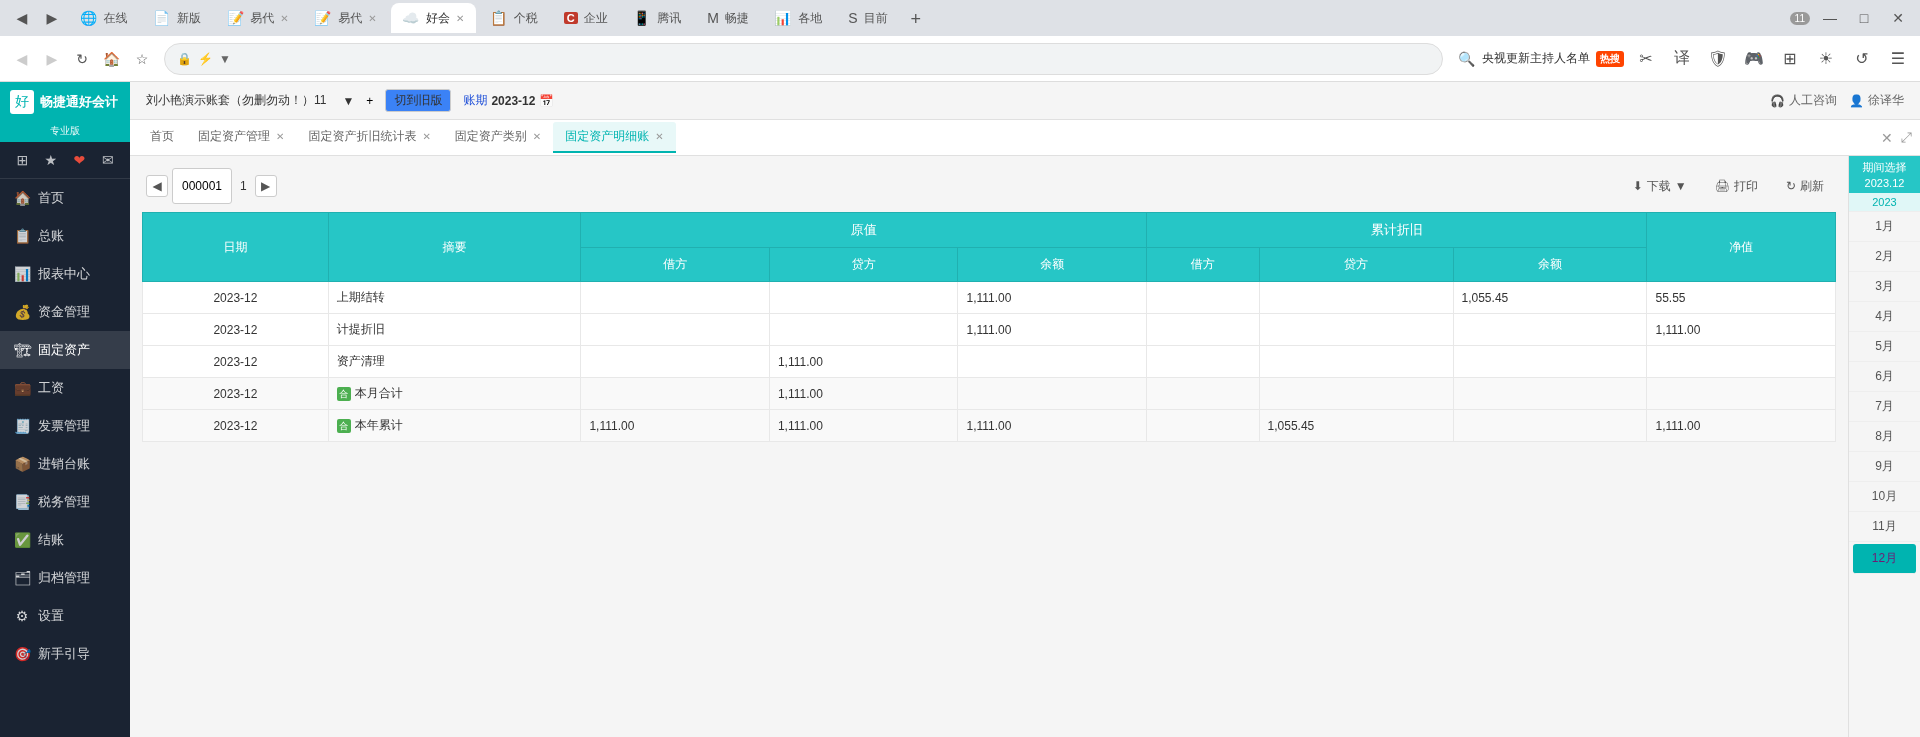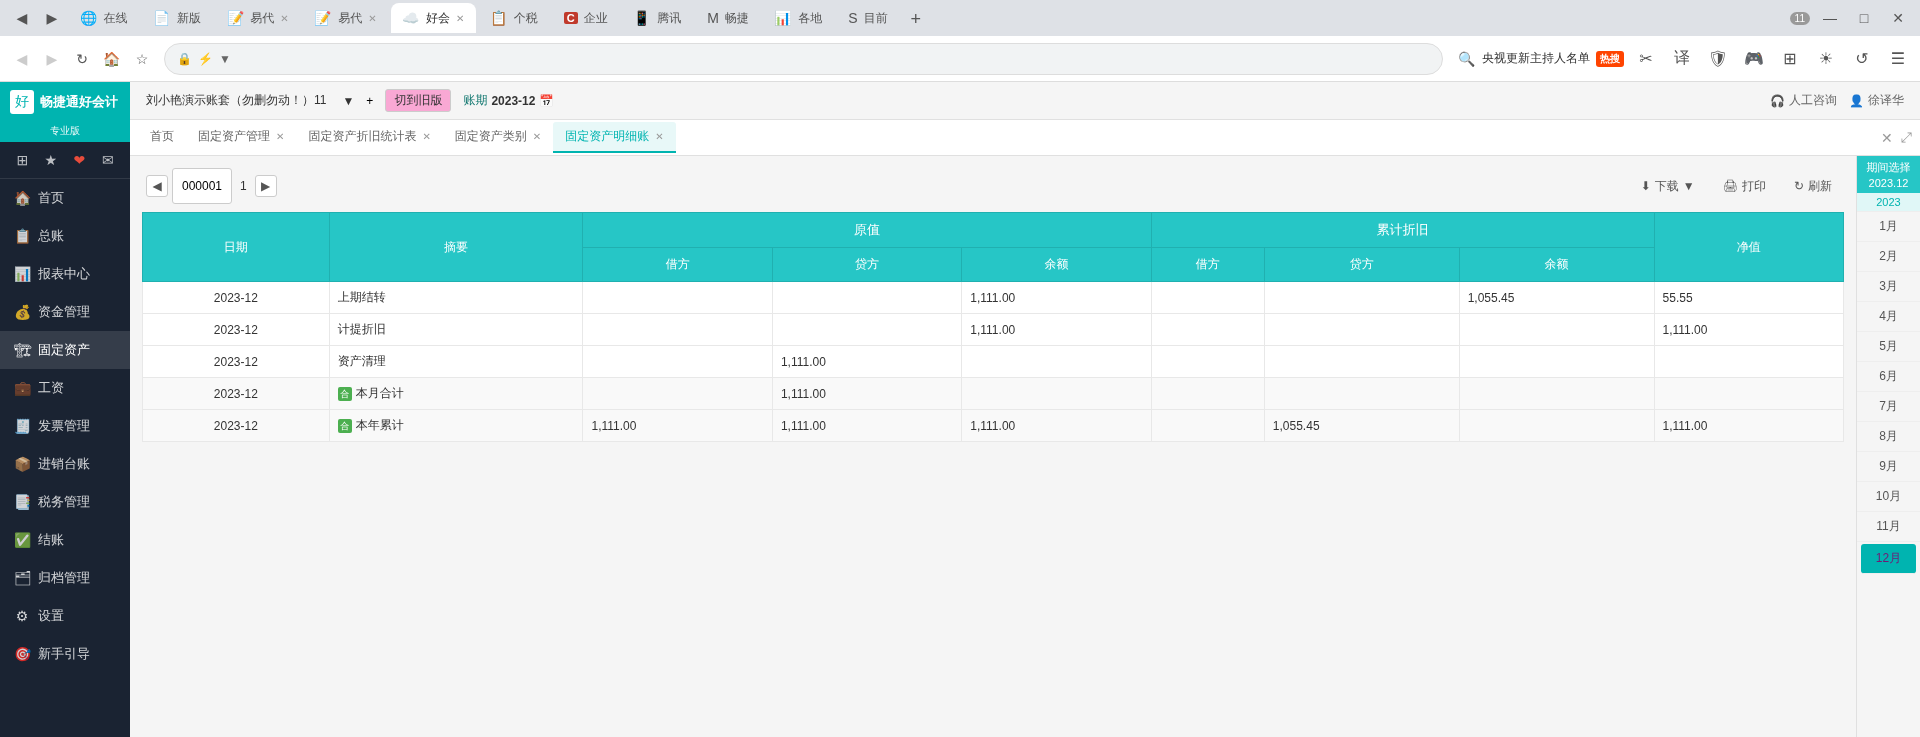--- a/index.html
+++ b/index.html
@@ -40,22 +40,22 @@
     .sidebar-item { display: flex; align-items: center; gap: 8px; padding: 10px 14px; cursor: pointer; color: rgba(255,255,255,0.8); font-size: 13px; }
     .sidebar-item.active { background: rgba(255,255,255,0.12); color: white; }
     .sidebar-item-icon { font-size: 14px; width: 16px; text-align: center; }
 
     
     .main-content { flex: 1; display: flex; flex-direction: column; background: #f5f5f5; overflow: hidden; }
 
     
     .top-bar { background: #f5f5f5; height: 38px; display: flex; align-items: center; padding: 0 16px; gap: 12px; border-bottom: 1px solid #e0e0e0; }
     .company-selector { display: flex; align-items: center; gap: 16px; font-size: 12px; color: #333; cursor: pointer; }
-    .period-badge { background: #f9a8d4; color: #333; padding: 2px 8px; border-radius: 3px; font-size: 12px; cursor: pointer; border: 1px solid #ccc; }
-    .period-label { font-size: 12px; color: #0f766e; }
+    .period-badge { background: #3b82f6; color: #333; padding: 2px 8px; border-radius: 3px; font-size: 12px; cursor: pointer; border: 1px solid #ccc; }
+    .period-label { font-size: 12px; color: #1d4ed8; }
     .period-value { font-size: 12px; color: #333; font-weight: bold; }
     .calendar-icon { color: #666; font-size: 12px; cursor: pointer; }
     .top-bar-right { margin-left: auto; display: flex; align-items: center; gap: 12px; }
     .service-btn { display: flex; align-items: center; gap: 4px; color: #666; font-size: 12px; cursor: pointer; }
     .user-btn { display: flex; align-items: center; gap: 4px; color: #666; font-size: 12px; cursor: pointer; }
 
     
     .page-tabs { background: #fff; display: flex; align-items: center; border-bottom: 1px solid #e0e0e0; padding: 0 8px; height: 36px; }
     .page-tab { display: flex; align-items: center; gap: 6px; padding: 6px 12px; font-size: 12px; color: #666; cursor: pointer; border-bottom: 2px solid transparent; white-space: nowrap; }
     .page-tab.active { color: #00b4b0; border-bottom: 2px solid #00b4b0; background: #e8f8f8; border-radius: 3px 3px 0 0; }
@@ -81,21 +81,21 @@
     .table-header-row th { background: #26c6c6; color: white; text-align: center; padding: 8px 6px; border: 1px solid #20b0b0; font-weight: normal; }
     .table-header-row th.group-header { font-size: 13px; }
     tbody tr { background: white; }
     tbody tr.subtotal { background: #f9f9f9; }
     tbody td { padding: 7px 8px; border: 1px solid #e8e8e8; text-align: center; color: #333; }
     tbody td.text-left { text-align: left; }
     tbody td.text-right { text-align: left; }
     .row-icon { display: inline-block; width: 14px; height: 14px; background: #4caf50; color: white; font-size: 9px; border-radius: 2px; text-align: center; line-height: 14px; margin-right: 4px; }
 
     
-    .period-panel { width: 64px; background: #f5f5f5; border-left: 1px solid #e0e0e0; display: flex; flex-direction: column; overflow: hidden; }
+    .period-panel { width: 72px; background: #f5f5f5; border-left: 1px solid #e0e0e0; display: flex; flex-direction: column; overflow: hidden; }
     .period-panel-title { font-size: 11px; padding: 4px 2px; text-align: center; background: #26c6c6; color: white; }
     .period-item { text-align: center; padding: 6px 2px; font-size: 12px; cursor: pointer; color: #555; border-bottom: 1px solid #eee; }
     .period-item.active { background: #00b4b0; color: #701a75; border-radius: 3px; margin: 2px 4px; }
     .period-item.year-label { background: #e0f7f7; color: #00b4b0; font-size: 11px; padding: 3px 2px; }
 
     
     ::-webkit-scrollbar { width: 6px; height: 6px; }
     ::-webkit-scrollbar-track { background: #f0f0f0; }
     ::-webkit-scrollbar-thumb { background: #ccc; border-radius: 3px; }
   </style>

